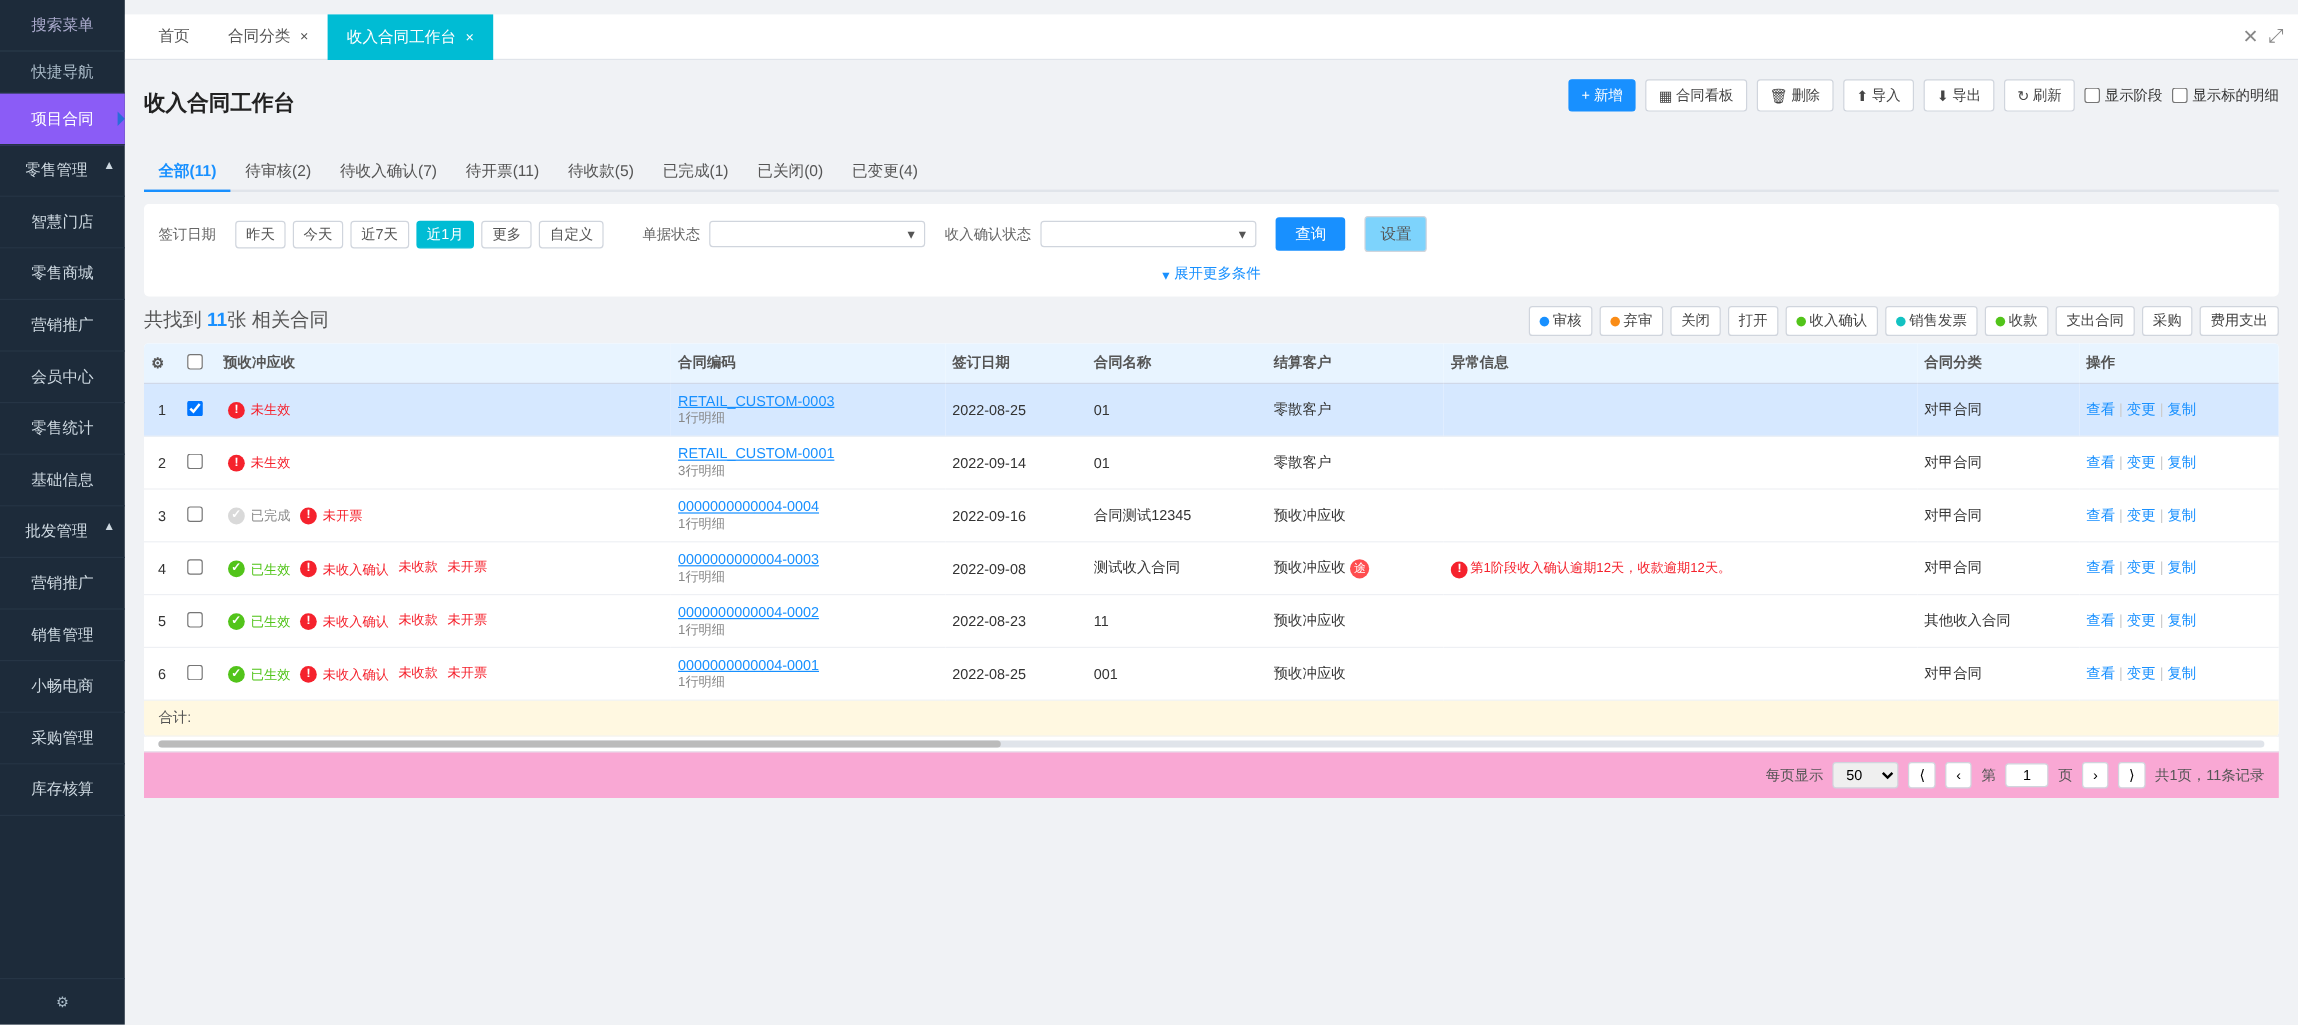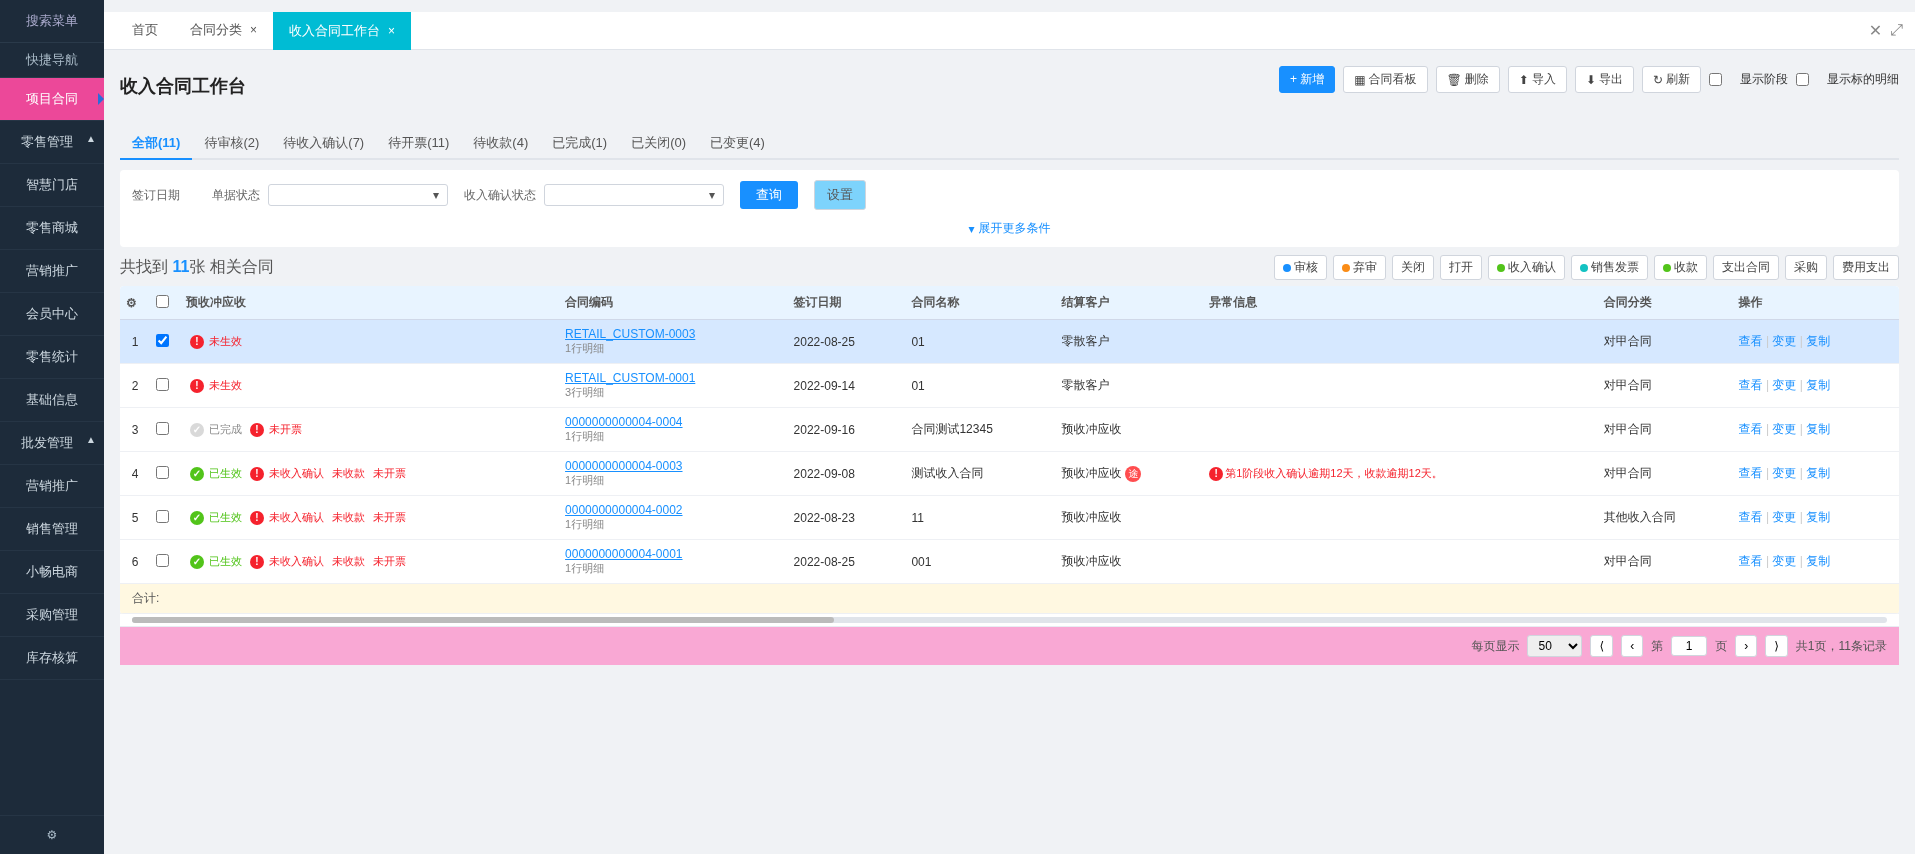--- a/index.html
+++ b/index.html
@@ -3,21 +3,21 @@
   <meta charset="utf-8">
   <style>
     * { box-sizing: border-box; margin: 0; padding: 0; }
     body { font-family: 'Microsoft YaHei', Arial, sans-serif; font-size: 12px; background: #f0f2f5; color: #333; height: 854px; overflow: hidden; display: flex; }
 
     
     .sidebar { width: 104px; background: #1d2b3a; height: 100%; display: flex; flex-direction: column; flex-shrink: 0; }
     .sidebar-search { padding: 12px 8px; color: #aac; font-size: 13px; cursor: pointer; border-bottom: 1px solid #2a3a4a; text-align: center; }
     .sidebar-nav { padding: 8px; color: #aabbc8; font-size: 13px; cursor: pointer; text-align: center; border-bottom: 1px solid #2a3a4a; }
     .sidebar-item { padding: 12px 8px; color: #cdd8e0; font-size: 13px; cursor: pointer; text-align: center; border-bottom: 1px solid #263545; position: relative; }
-    .sidebar-item.active { background: #ec4899; color: #fff; }
+    .sidebar-item.active { background: #8b5cf6; color: #fff; }
     .sidebar-item.active::after { content: ''; position: absolute; right: 0; top: 50%; transform: translateY(-50%); border-left: 6px solid #2a6dd9; border-top: 6px solid transparent; border-bottom: 6px solid transparent; }
     .sidebar-item .arrow { float: right; font-size: 10px; }
     .sidebar-bottom { margin-top: auto; padding: 12px 8px; color: #aabbc8; text-align: center; cursor: pointer; border-top: 1px solid #263545; }
 
     
     .main { flex: 1; display: flex; flex-direction: column; overflow: hidden; }
 
     
     .tabbar { background: #fff; border-bottom: 1px solid #e0e4ea; display: flex; align-items: center; padding: 0 12px; height: 38px; flex-shrink: 0; margin-top: 12px; }
     .tab { padding: 8px 16px; cursor: pointer; color: #555; font-size: 13px; border-bottom: 2px solid transparent; height: 38px; display: flex; align-items: center; gap: 4px; }
@@ -28,21 +28,21 @@
     
     .content { flex: 1; padding: 16px; overflow: auto; background: #f0f2f5; }
 
     
     .page-title { font-size: 18px; font-weight: bold; color: #222; margin-bottom: 12px; }
 
     
     .toolbar { display: flex; align-items: center; gap: 8px; margin-bottom: 25px; flex-wrap: wrap; }
     .toolbar-btn { display: flex; align-items: center; gap: 3px; padding: 4px 10px; border: 1px solid #d0d5dd; border-radius: 3px; background: #fff; cursor: pointer; font-size: 12px; color: #444; }
     .toolbar-btn.primary { background: #1890ff; color: #fff; border-color: #1890ff; }
-    .checkbox-label { display: flex; align-items: center; gap: 18px; font-size: 12px; cursor: pointer; }
+    .checkbox-label { display: flex; align-items: center; gap: 4px; font-size: 12px; cursor: pointer; }
 
     
     .subtabs { display: flex; gap: 0; border-bottom: 2px solid #e0e4ea; margin-bottom: 10px; }
     .subtab { padding: 6px 12px; cursor: pointer; color: #555; font-size: 13px; border-bottom: 2px solid transparent; margin-bottom: -2px; }
     .subtab.active { color: #1890ff; border-bottom: 2px solid #1890ff; font-weight: bold; }
 
     
     .filter-bar { background: #fff; padding: 10px 12px; border-radius: 4px; margin-bottom: 8px; }
     .filter-row { display: flex; align-items: center; gap: 16px; flex-wrap: wrap; margin-bottom: 6px; }
     .filter-label { color: #666; font-size: 12px; white-space: nowrap; }
@@ -175,29 +175,37 @@
           <span>显示标的明细</span>
         </label>
       </div>
     </div>
 
     <div class="subtabs" id="subtabs-container">
         <div class="subtab active">全部(11)</div>
         <div class="subtab">待审核(2)</div>
         <div class="subtab">待收入确认(7)</div>
         <div class="subtab">待开票(11)</div>
-        <div class="subtab">待收款(4)</div>
+        <div class="subtab">待收款(5)</div>
         <div class="subtab">已完成(1)</div>
         <div class="subtab">已关闭(0)</div>
         <div class="subtab">已变更(4)</div>
       </div>
 
     <div class="filter-bar">
       <div class="filter-row">
         <span class="filter-label">签订日期</span>
+        <div class="filter-dates" id="date-filter-btns">
+            <button class="filter-date-btn">昨天</button>
+            <button class="filter-date-btn">今天</button>
+            <button class="filter-date-btn">近7天</button>
+            <button class="filter-date-btn active">近1月</button>
+            <button class="filter-date-btn">更多</button>
+            <button class="filter-date-btn">自定义</button>
+          </div>
         <div style="margin-left:16px;display:flex;align-items:center;gap:8px;">
           <span class="filter-label">单据状态</span>
           <div class="filter-select" style="width:180px;">
             <span></span>
               <span>▾</span>
           </div>
         </div>
         <div style="display:flex;align-items:center;gap:8px;">
           <span class="filter-label">收入确认状态</span>
           <div class="filter-select" style="width:180px;">

